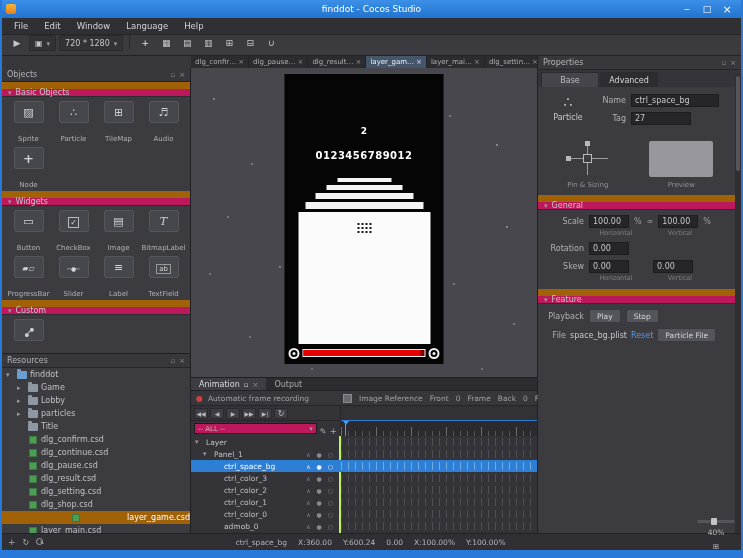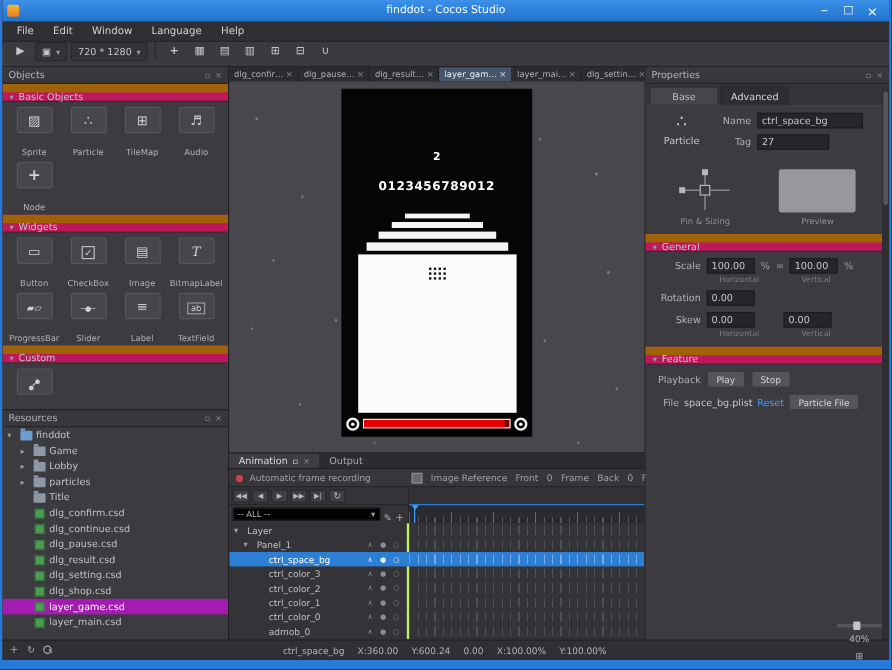--- a/index.html
+++ b/index.html
@@ -35,21 +35,21 @@
   [data-icon="move-icon"]::before{ content:"+"; font-weight:bold; }
   [data-icon="copy-icon"]::before{ content:"▦"; }
   [data-icon="paste-icon"]::before{ content:"▤"; }
   [data-icon="duplicate-icon"]::before{ content:"▥"; }
   [data-icon="grid-icon"]::before{ content:"⊞"; }
   [data-icon="snap-icon"]::before{ content:"⊟"; }
   [data-icon="magnet-icon"]::before{ content:"∪"; }
 
   
   .content{ position:absolute; top:56px; left:0; right:0; bottom:17px; }
-  .col-left{ position:absolute; left:0; top:0; bottom:0; width:189px; border-right:1px solid #202024; }
+  .col-left{ position:absolute; left:0; top:12px; bottom:0; width:189px; border-right:1px solid #202024; }
   .col-center{ position:absolute; left:189px; top:0; bottom:0; width:347px; border-right:1px solid #202024; }
   .col-right{ position:absolute; left:536px; right:0; top:0; bottom:0; background:#3b3b40; }
 
   .phdr{ height:14px; background:#37373c; border-bottom:1px solid #26262a; display:flex; align-items:center;
          padding:0 5px; color:#b4b4b8; font-size:8px; flex:none; }
   .phdr .pic{ margin-left:auto; display:flex; gap:4px; color:#8a8a90; font-size:7px; }
   [data-name="panel-float-icon"]::before{ content:"▫"; }
   [data-name="panel-close-icon"]::before{ content:"×"; }
 
   
@@ -76,21 +76,21 @@
   [data-icon="slider-icon"]::before{ content:"─●─"; font-size:6px; }
   [data-icon="label-icon"]::before{ content:"≡"; }
   [data-icon="textfield-icon"]::before{ content:"ab"; font-size:7px; border:1px solid #999; padding:0 2px; }
   [data-icon="armature-icon"]::before{ content:"●━●"; font-size:5px; transform:rotate(-45deg); display:inline-block; }
 
   
   .resources{ position:absolute; top:285px; left:0; right:0; bottom:0; border-top:1px solid #202024;
               display:flex; flex-direction:column; overflow:hidden; background:#3b3b40; }
   .tree-row{ height:13px; display:flex; align-items:center; gap:3px; font-size:8px; color:#c0c0c5; padding-left:4px; flex:none; }
   .tree-row[data-depth="1"]{ padding-left:15px; }
-  .tree-row[data-selected="true"]{ background:#a21caf; color:#fff; }
+  .tree-row[data-selected="true"]{ background:#a16207; color:#fff;justify-content:space-between; }
   .tw{ width:8px; font-size:7px; color:#9a9aa0; flex:none; }
   .tw[data-expanded="true"]::before{ content:"▾"; }
   .tw[data-expanded="false"]::before{ content:"▸"; }
   .res-ico{ width:10px; height:8px; position:relative; flex:none; }
   .res-ico[data-kind="folder"]{ background:#8e98a4; border-radius:1px; }
   .res-ico[data-kind="folder"]::before{ content:""; position:absolute; top:-2px; left:0; width:4px; height:2px; background:#8e98a4; border-radius:1px 1px 0 0; }
   .res-ico[data-kind="root"]{ background:#6d9ed0; border-radius:1px; }
   .res-ico[data-kind="root"]::before{ content:""; position:absolute; top:-2px; left:0; width:4px; height:2px; background:#6d9ed0; border-radius:1px 1px 0 0; }
   .res-ico[data-kind="file"]{ width:8px; height:8px; margin:0 1px; background:#4e9d54; border:1px solid #3a7a40; }
 
@@ -149,21 +149,21 @@
   .transport{ height:15px; display:flex; align-items:center; gap:2px; padding:0 3px; border-bottom:1px solid #26262a; }
   .t-btn{ min-width:14px; height:11px; font-size:6px; color:#b8b8bd; display:flex; align-items:center; justify-content:center;
           background:#3e3e44; border:1px solid #2a2a2e; border-radius:1px; }
   [data-icon="rewind-icon"]::before{ content:"◀◀"; }
   [data-icon="prev-frame-icon"]::before{ content:"◀"; }
   [data-icon="play-animation-icon"]::before{ content:"▶"; }
   [data-icon="forward-icon"]::before{ content:"▶▶"; }
   [data-icon="last-frame-icon"]::before{ content:"▶|"; }
   [data-icon="loop-icon"]::before{ content:"↻"; font-size:8px; }
   .filter-row{ height:15px; display:flex; align-items:center; gap:3px; padding:0 3px; }
-  .filter-box{ flex:1; height:11px; background:#000000; border:1px solid #1e1e22; color:#b8b8bd; font-size:7px;
+  .filter-box{ flex:1; height:11px; background:#be185d; border:1px solid #1e1e22; color:#b8b8bd; font-size:7px;
                display:flex; align-items:center; padding:0 3px; }
   .filter-box .caret{ margin-left:auto; }
   [data-name="pencil-icon"]::before{ content:"✎"; color:#a8a8ae; font-size:8px; }
   [data-name="add-icon"]::before{ content:"+"; color:#a8a8ae; font-size:9px; }
   .ruler{ flex:1; background:#313136; position:relative; }
   .ruler::after{ content:""; position:absolute; left:0; right:0; bottom:0; height:15px; background:#2b2b2f;
     border-top:1px solid #2d7fd6;
     background-image:repeating-linear-gradient(90deg,#6a6a70 0 1px,transparent 1px 35px),
                      repeating-linear-gradient(90deg,#55555a 0 1px,transparent 1px 7px);
     background-size:100% 9px,100% 5px; background-position:bottom left,bottom left; background-repeat:no-repeat; }

